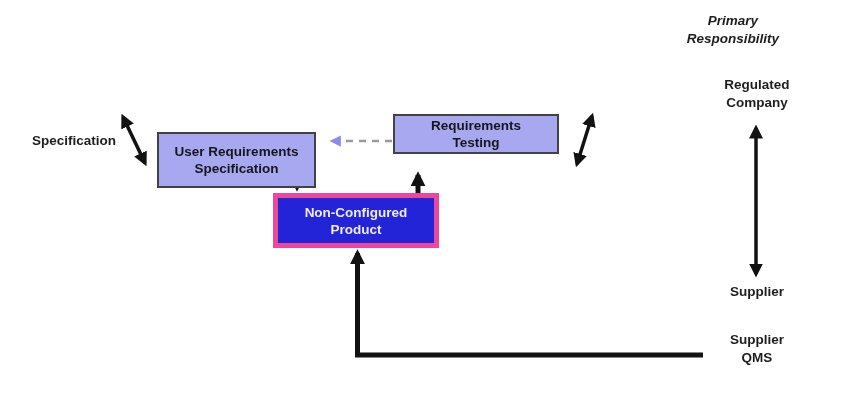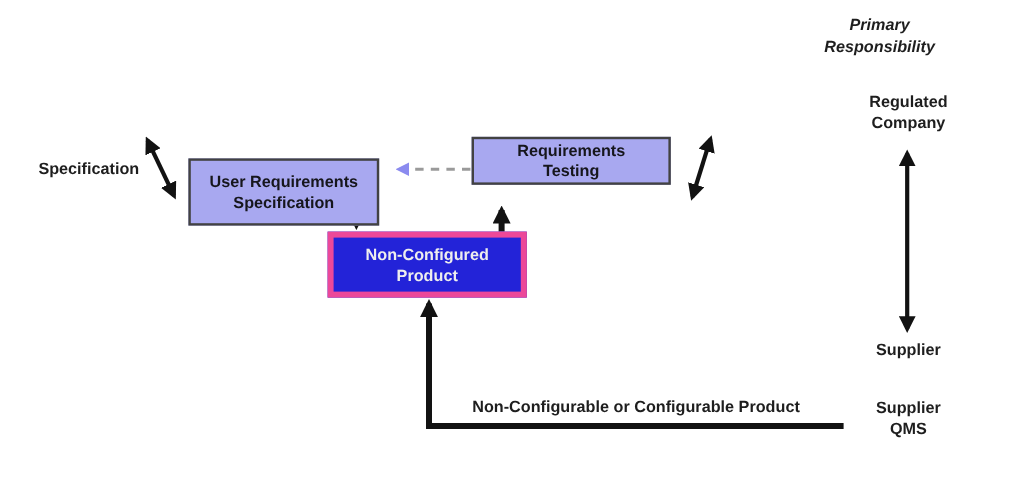--- a/index.html
+++ b/index.html
@@ -90,15 +90,14 @@
 Responsibility</div>
 
   <div class="lbl" style="left:688px;top:76px;width:138px;">Regulated
 Company</div>
 
   <div class="lbl" style="left:688px;top:283px;width:138px;">Supplier</div>
 
   <div class="lbl" style="left:688px;top:331px;width:138px;">Supplier
 QMS</div>
 
-  <div class="lbl" style="left:357px;top:330px;width:346px;">Non-Configurable or Configurable Product</div>
 
 </div>
 
 </body></html>

